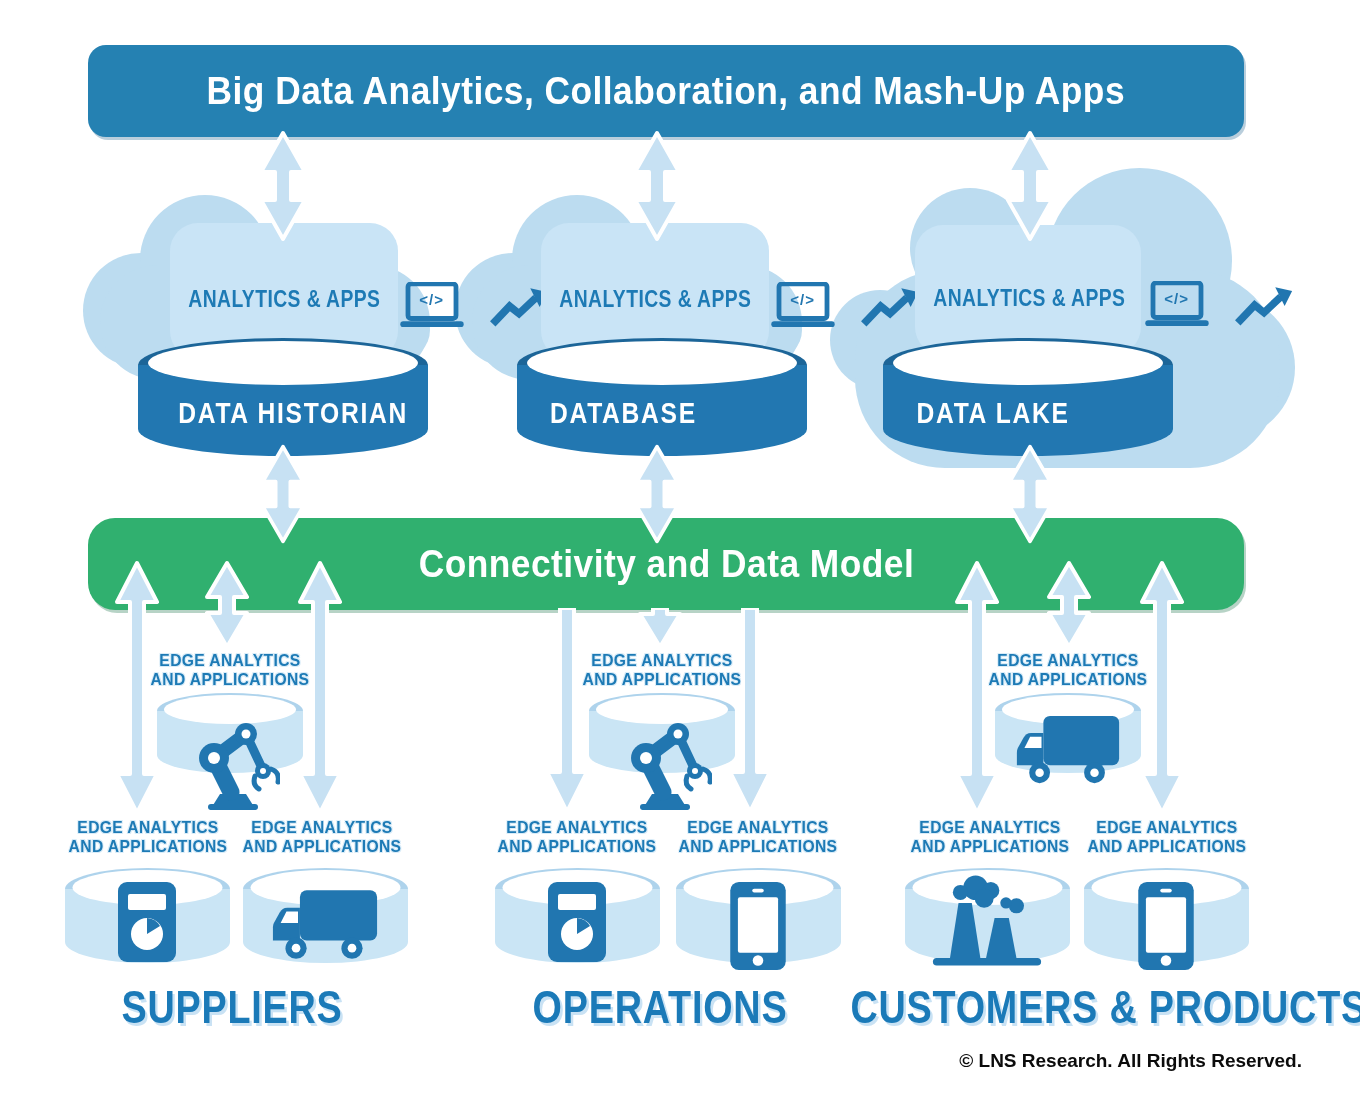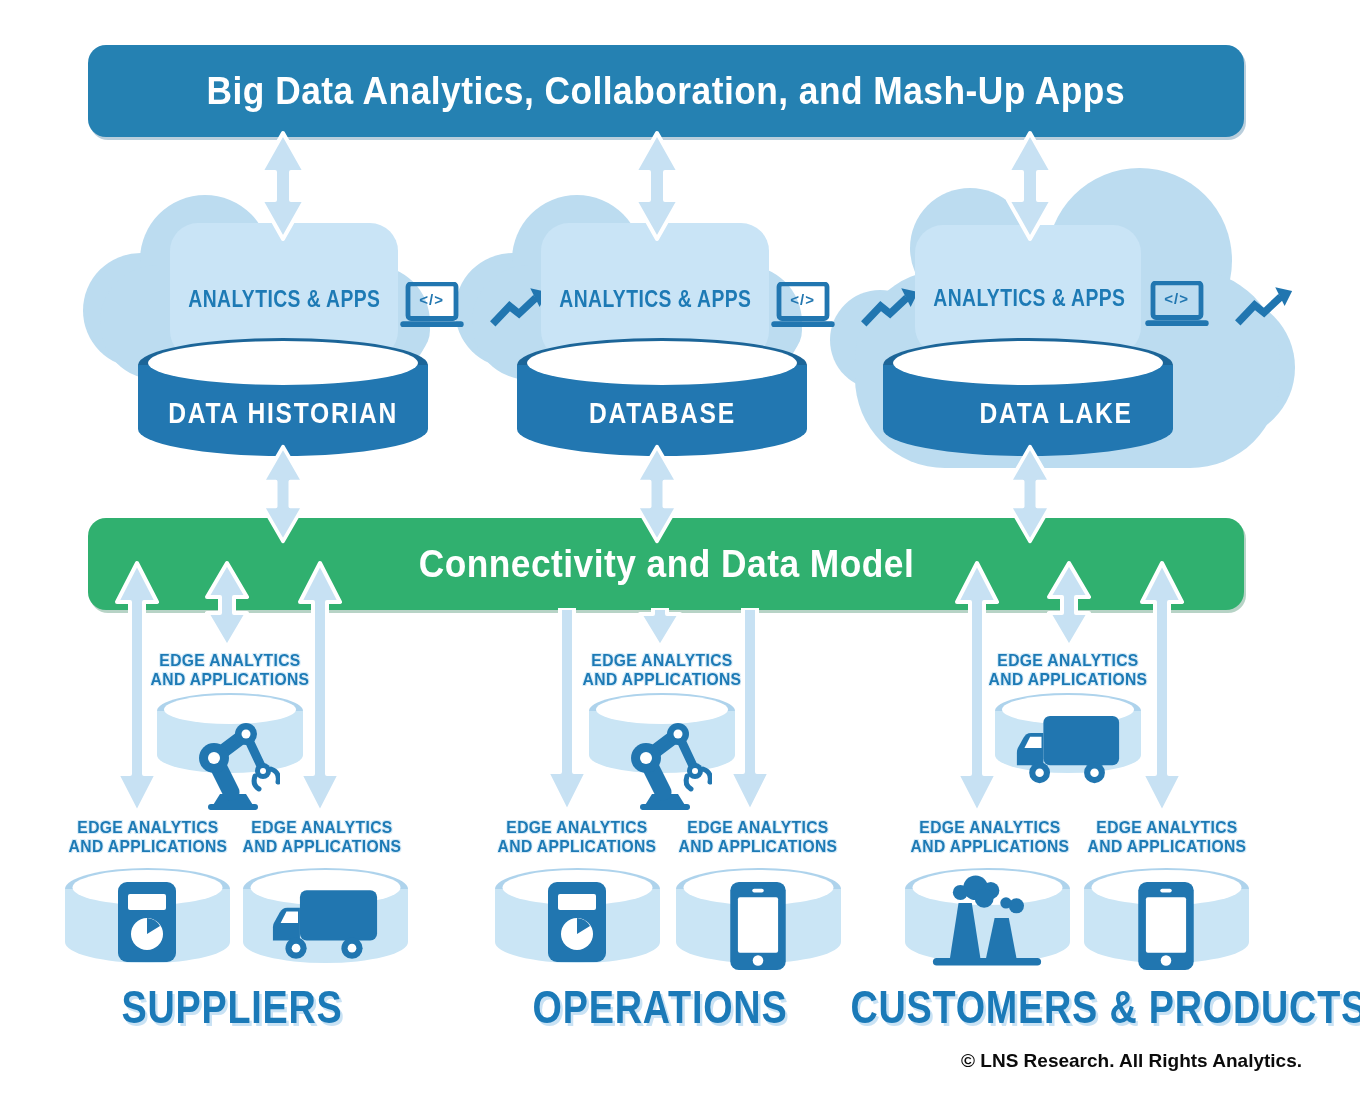--- a/index.html
+++ b/index.html
@@ -7,33 +7,33 @@
     --cloud:#bcdcf0; --panel:#c9e4f6; --arrow:#c7e1f3; --label:#1d7ab5;
   }
   html,body{margin:0;padding:0;background:#fff;}
   .stage{position:relative;width:1360px;height:1114px;background:#fff;overflow:hidden;
          font-family:"Liberation Sans","DejaVu Sans",sans-serif;}
   .banner{position:absolute;left:80px;width:1156px;height:92px;border-radius:18px;
           display:flex;align-items:center;justify-content:center;z-index:20;margin-left:8px;}
   .banner span{color:#fff;font-size:38px;font-weight:bold;letter-spacing:.5px;
                transform:scaleX(.93);white-space:nowrap;}
   .banner.top{top:45px;background:var(--banner-blue);box-shadow:2px 3px 0 rgba(23,94,140,.30);}
-  .banner.green{top:518px;background:var(--banner-green);box-shadow:2px 3px 0 rgba(18,110,66,.30);}
+  .banner.green{top:518px;background:var(--banner-green);box-shadow:2px 3px 0 rgba(18,110,66,.30);border-radius:27px;}
   .puff{position:absolute;border-radius:50%;background:var(--cloud);z-index:5;}
   .blob{position:absolute;background:var(--cloud);z-index:5;}
   .panel{position:absolute;background:var(--panel);border-radius:28px;z-index:6;
          display:flex;flex-direction:row;align-items:center;padding-top:16px;box-sizing:border-box;}
   .apps-title{font-size:23px;font-weight:bold;color:var(--label);letter-spacing:.5px;
               transform:scaleX(.84);white-space:nowrap;}
   .icons-row{display:flex;align-items:flex-end;gap:24px;margin-top:14px;}
   .laptop{position:relative;width:66px;height:48px;display:block;}
   .laptop .code{position:absolute;left:0;right:0;top:9px;text-align:center;font-weight:bold;
                 font-size:15px;color:var(--accent);letter-spacing:1px;}
   .cyl{position:absolute;z-index:8;}
-  .store-label{position:absolute;z-index:9;display:flex;align-items:center;justify-content:center;}
+  .store-label{position:absolute;z-index:9;display:flex;align-items:center;justify-content:flex-start;margin-left:20px;}
   .store-label span{color:#fff;font-size:29px;font-weight:bold;letter-spacing:2px;
                     transform:scaleX(.85);white-space:nowrap;}
   .arrow{position:absolute;z-index:30;}
   .edge-label{position:absolute;width:230px;text-align:center;z-index:12;
               font-size:17px;font-weight:bold;color:var(--label);line-height:19px;letter-spacing:.4px;
               text-shadow:-1px -1px 0 #d9ecf8,1px -1px 0 #d9ecf8,-1px 1px 0 #d9ecf8,1px 1px 0 #d9ecf8;}
   .edge-label span{display:block;transform:scaleX(.92);}
   .group-name{position:absolute;width:560px;text-align:center;z-index:12;
               font-size:46px;font-weight:bold;color:#1b7ab8;letter-spacing:1px;
               transform:scaleX(.82);white-space:nowrap;
@@ -362,15 +362,15 @@
       <use href="#cyl-small"></use>
     </svg>
   <svg class="icon" style="left:931px;top:874px" width="112" height="92" viewBox="0 0 118 96">
       <use href="#icon-factory-g"></use>
     </svg>
   <svg class="icon" style="left:1137px;top:882px" width="58" height="88" viewBox="0 0 58 92">
       <use href="#icon-phone-g"></use>
     </svg>
   <div class="group-name" style="left:800px;top:980px">CUSTOMERS &amp; PRODUCTS</div>
 
-  <div class="footer">© LNS Research. All Rights Analytics.</div>
+  <div class="footer">© LNS Research. All Rights Reserved.</div>
 
 </div>
 
 </body></html>

